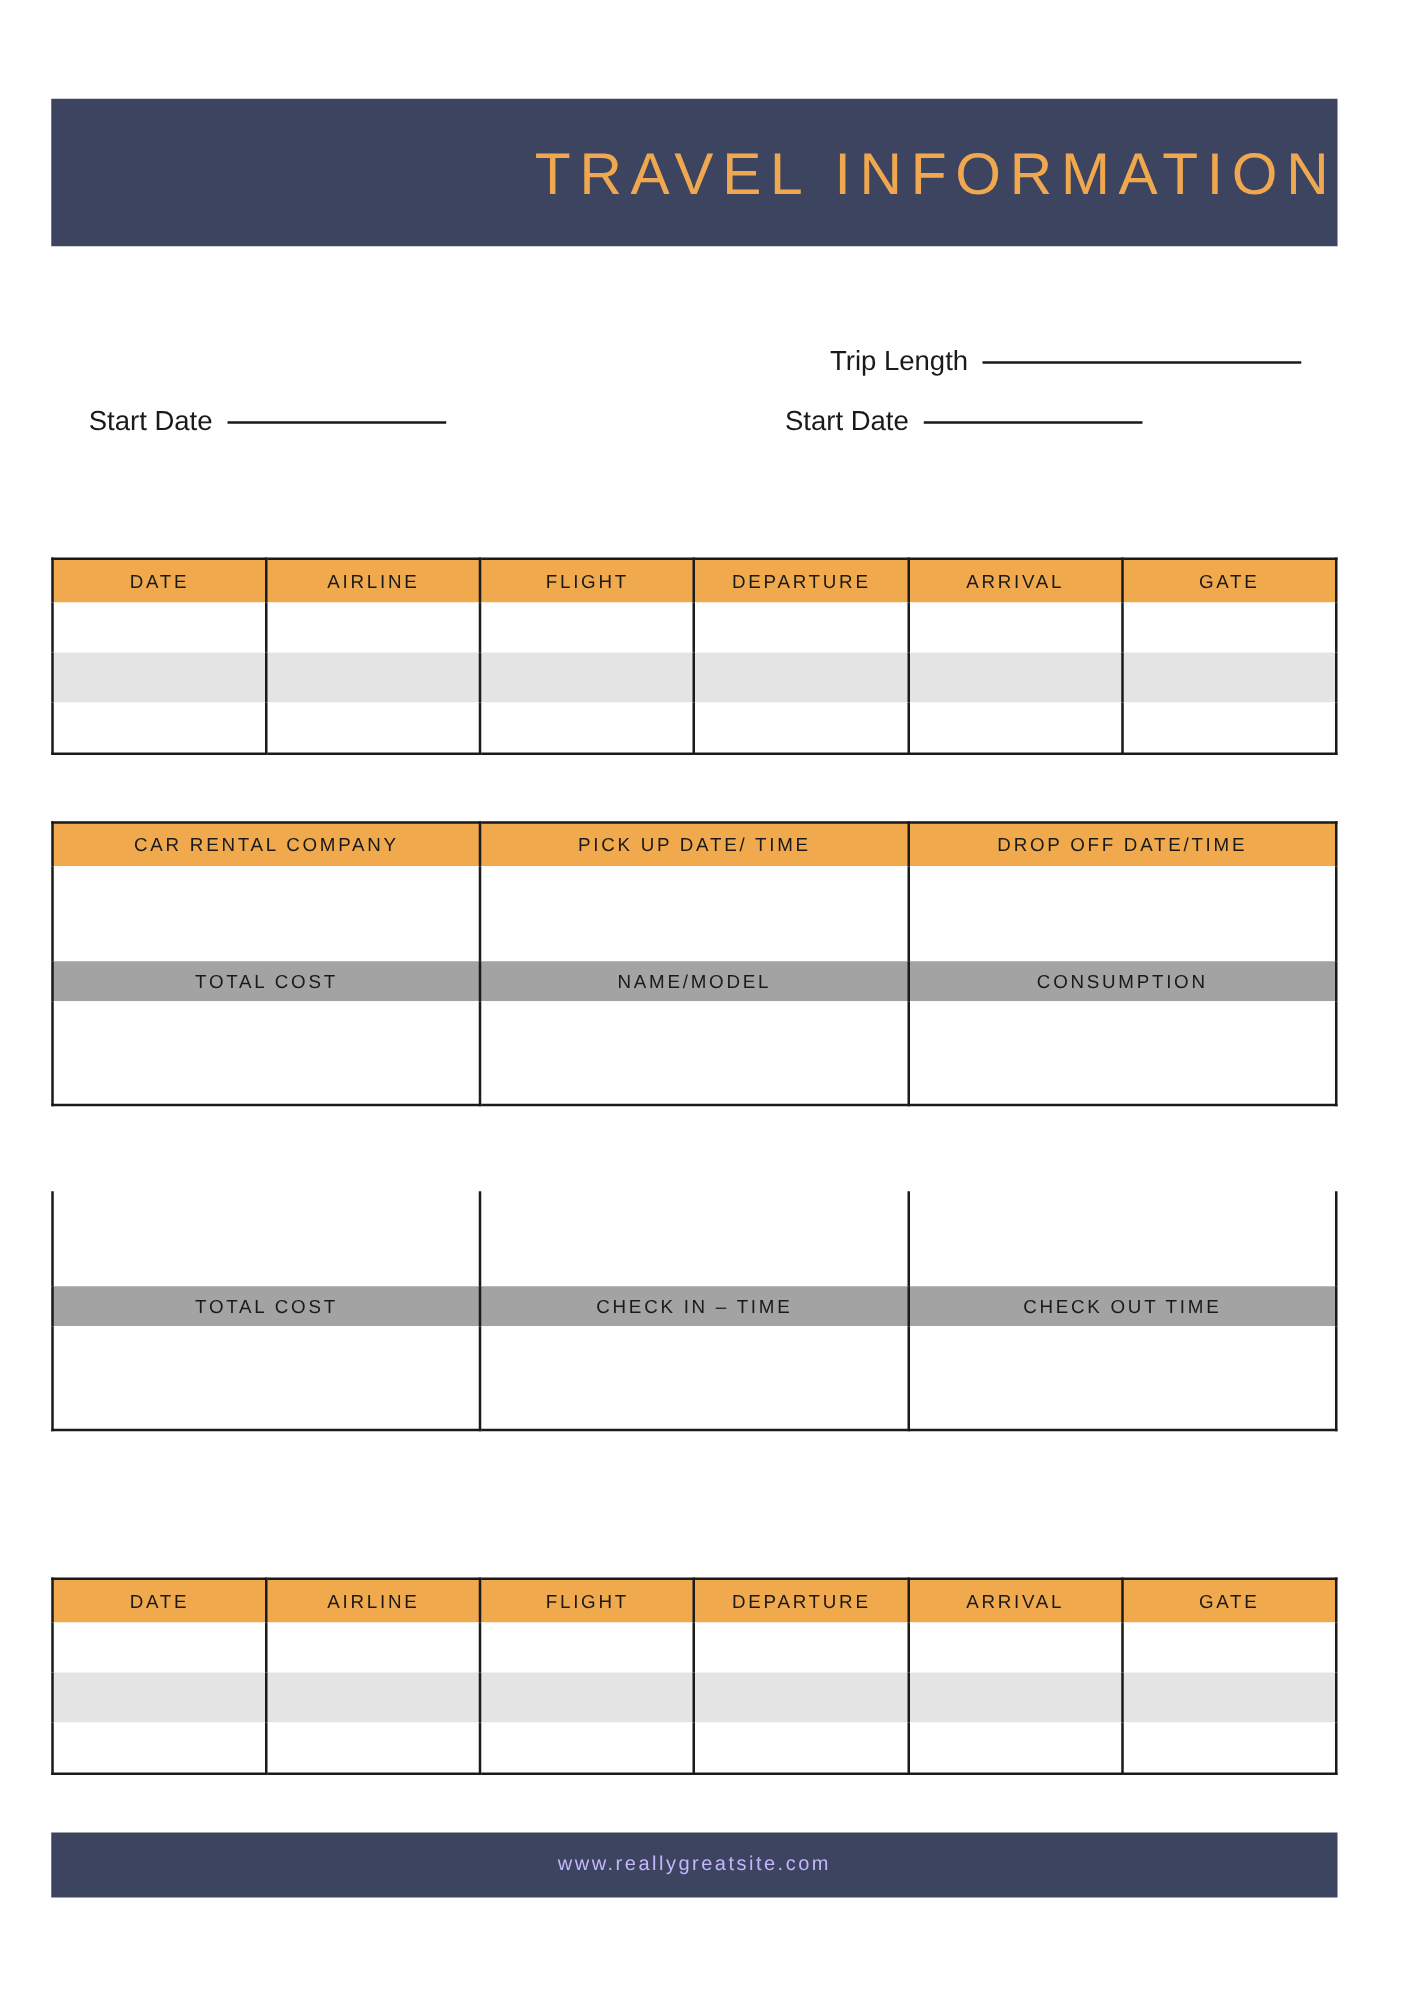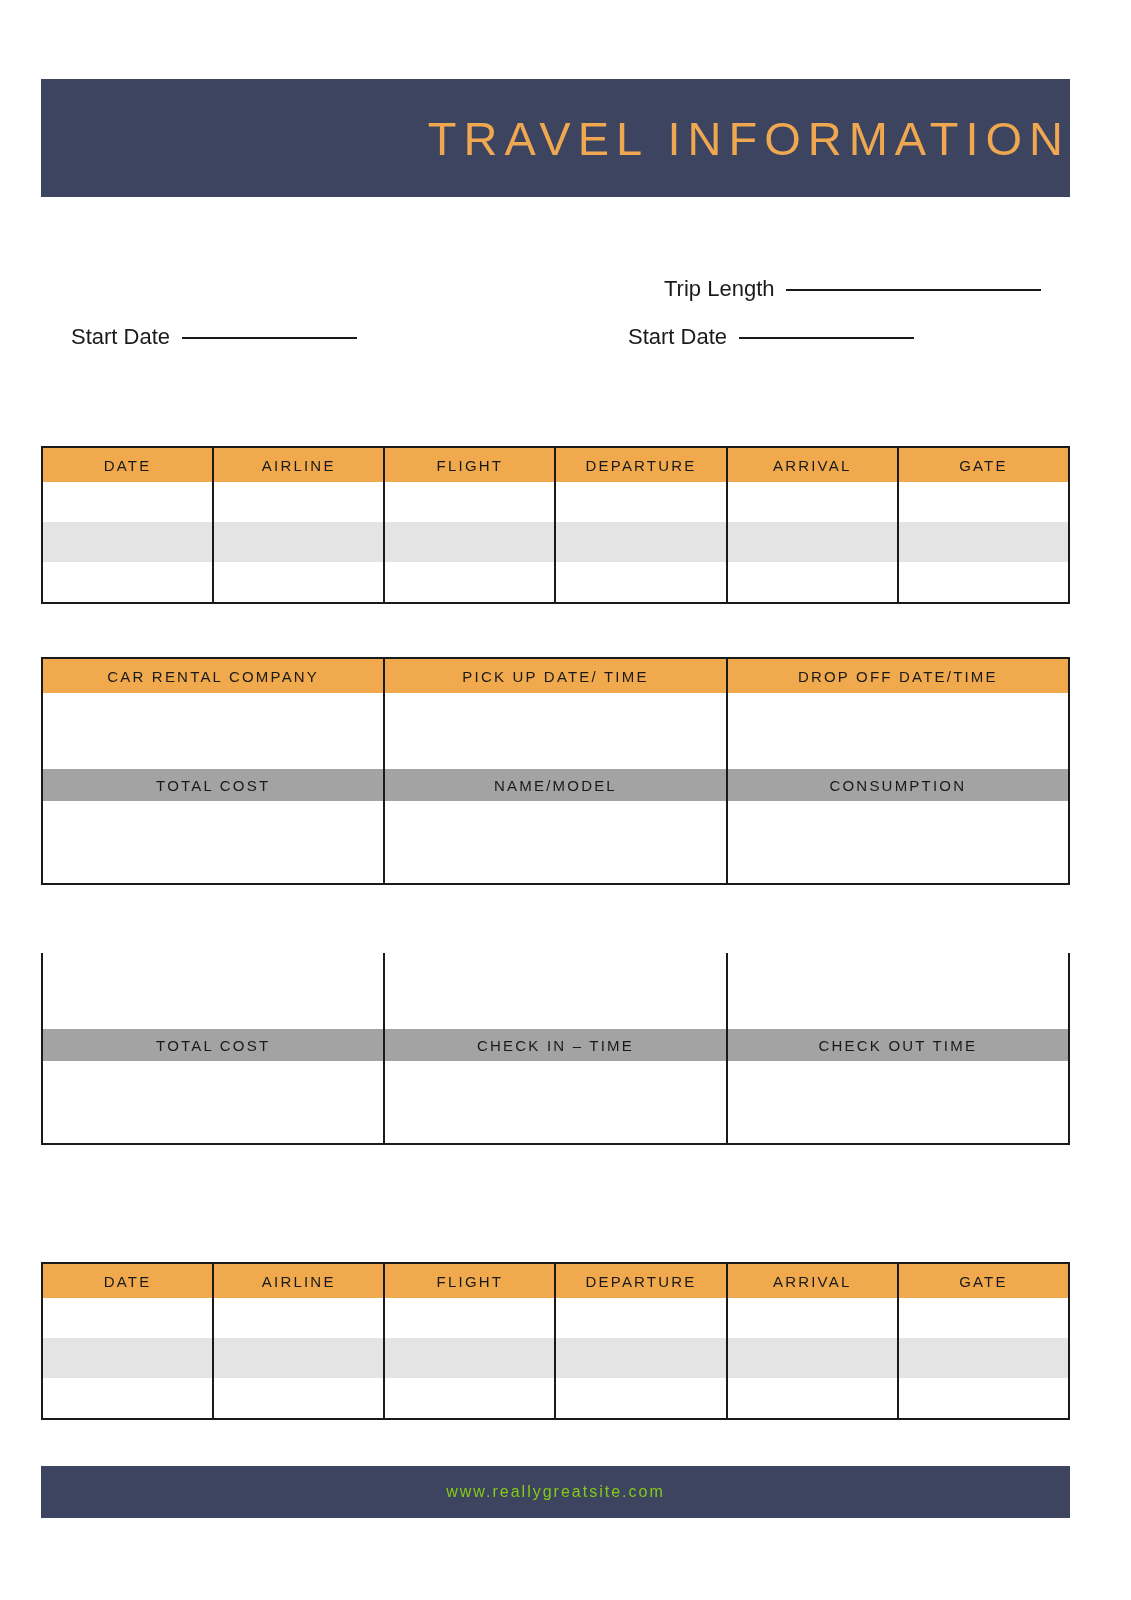--- a/index.html
+++ b/index.html
@@ -155,21 +155,21 @@
     left: 41px;
     top: 1466px;
     width: 1029px;
     height: 52px;
     background: #3C4460;
     display: flex;
     align-items: center;
     justify-content: center;
   }
   .footer-text {
-    color: #84cc16;
+    color: #c4b5fd;
     font-size: 16px;
     letter-spacing: 2px;
   }
 </style>
 </head>
 <body>
 
 <div class="page">
 
   <div class="title-banner">

